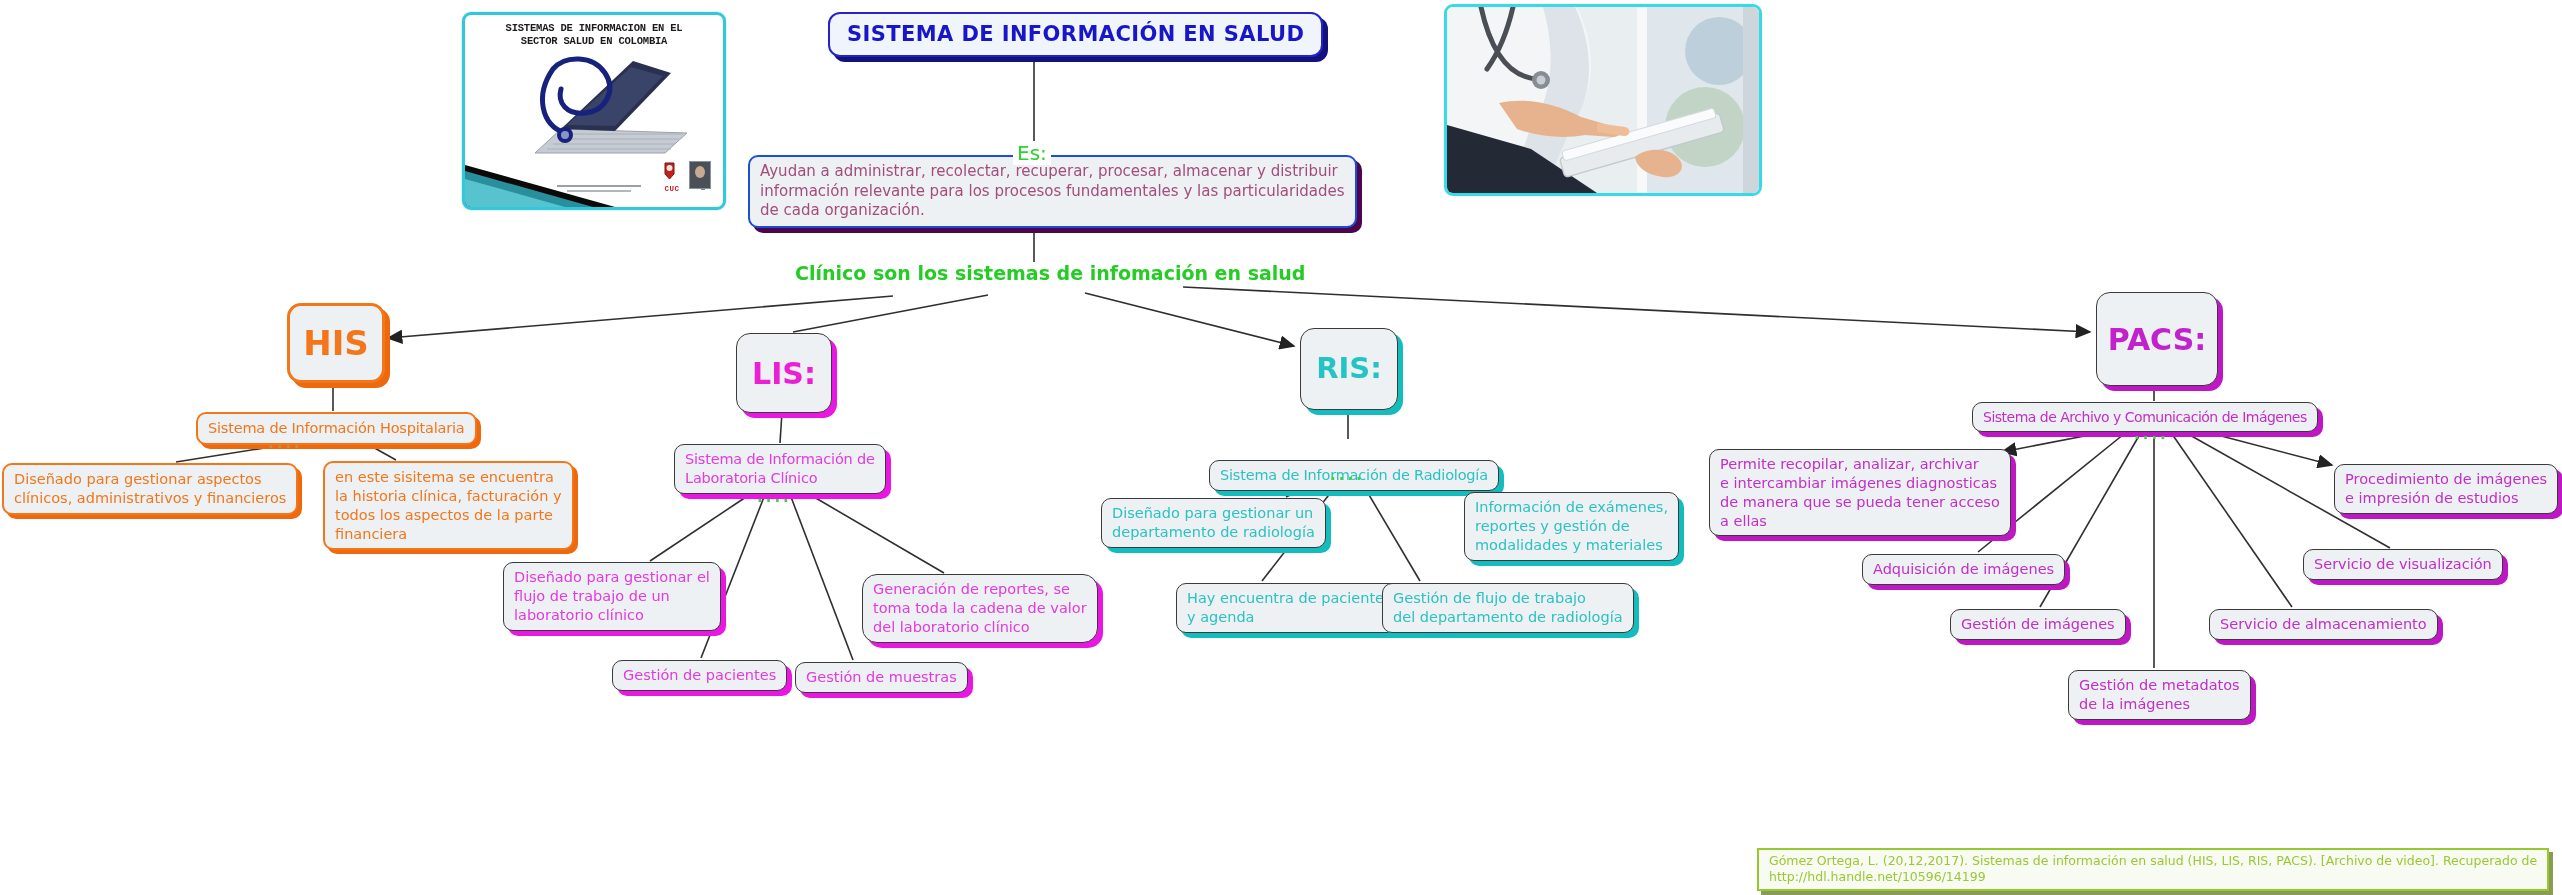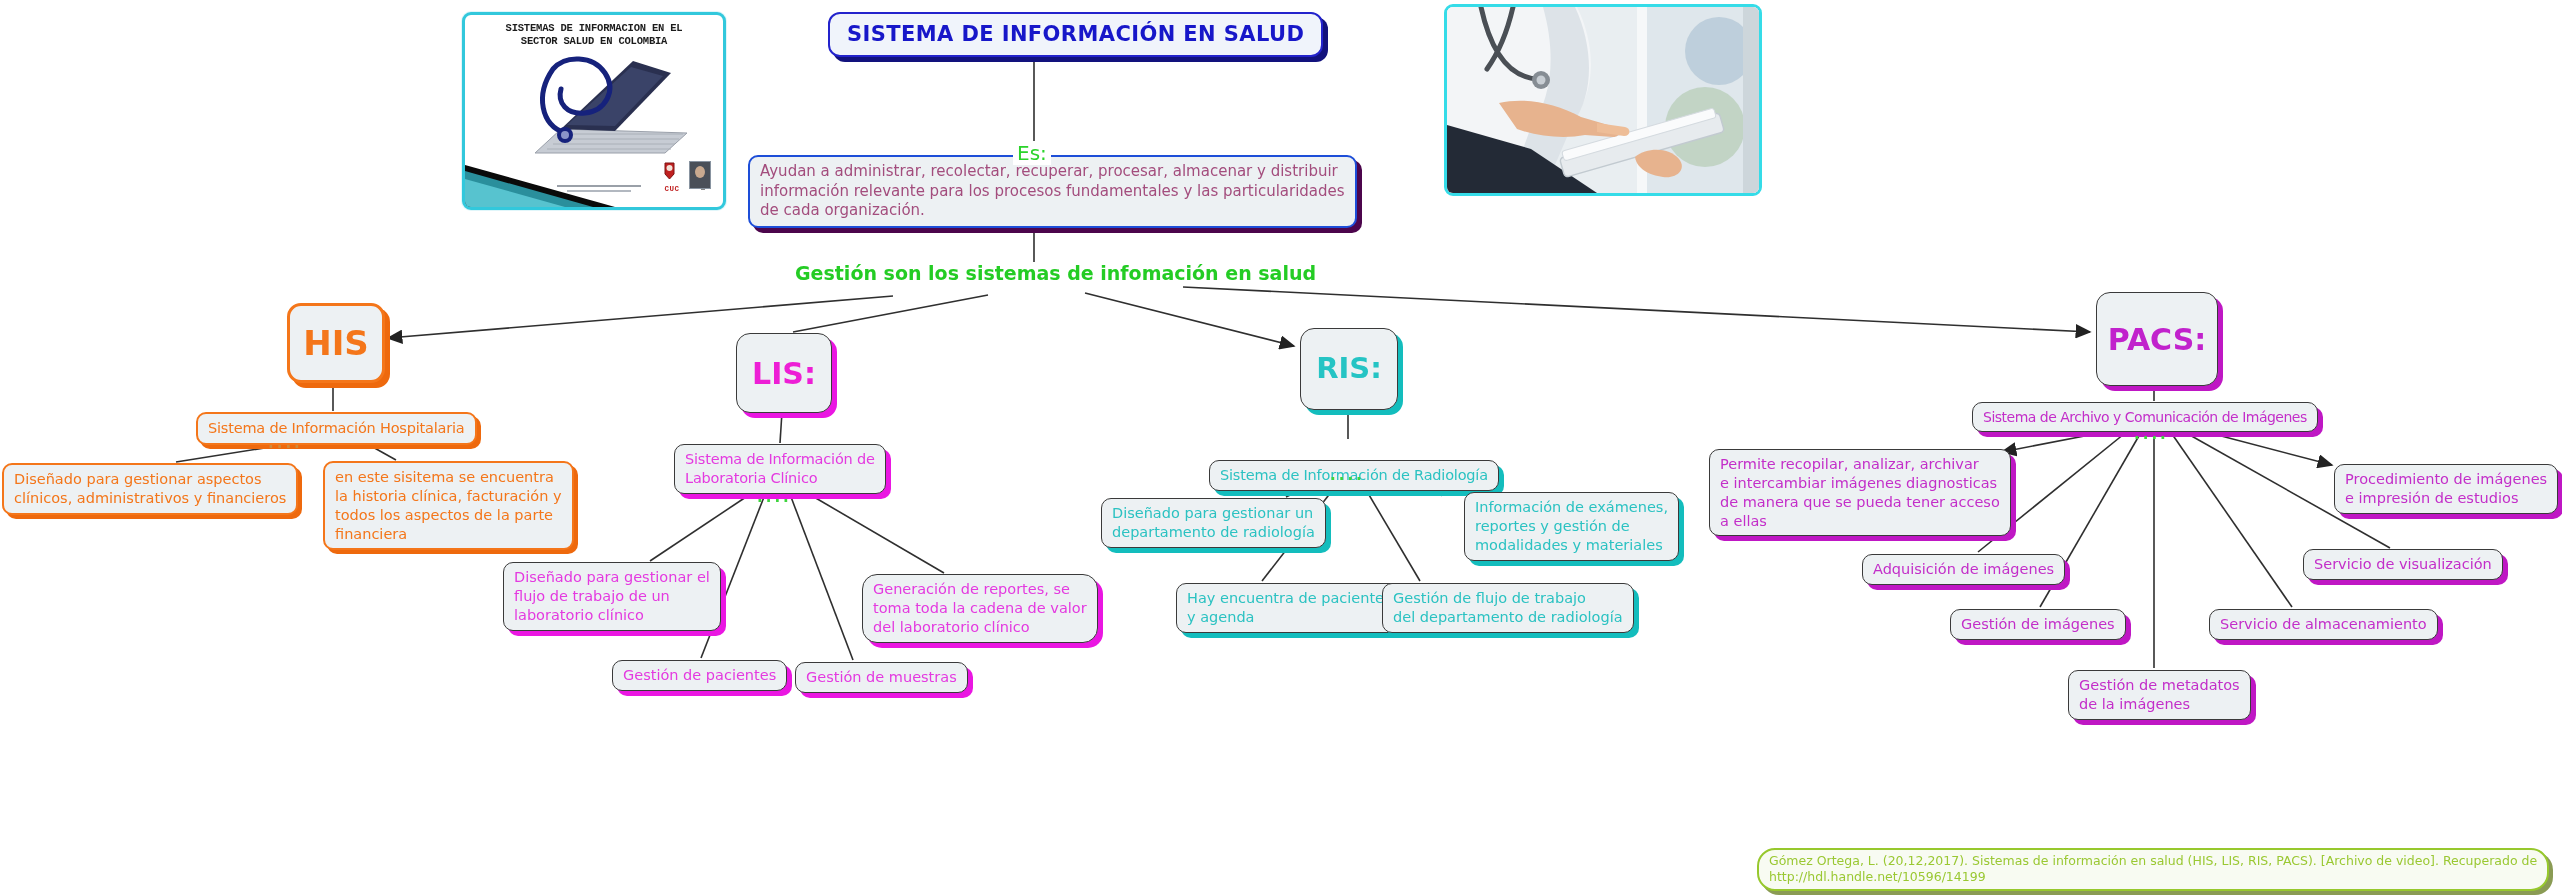--- a/index.html
+++ b/index.html
@@ -15,21 +15,21 @@
   .lisfam{color:#e43ae0;box-shadow:5px 5px 0 #ea16e2;}
   .lisnode{font-size:30px;color:#ed1fd5;}
   .risfam{color:#2bc2c2;box-shadow:5px 5px 0 #13bdbd;}
   .risnode{font-size:29px;color:#25c4c4;}
   .pacsfam{color:#c32ec9;box-shadow:5px 5px 0 #bf17c4;}
   .pacsnode{font-size:30px;color:#c122cc;}
   .title-node{background:#f0f4fb;border:2.5px solid #2323cc;color:#1717c9;box-shadow:5px 5px 0 #12127d;
               border-radius:12px;font-weight:bold;font-size:21px;padding:7px 17px;white-space:nowrap;letter-spacing:.4px;}
   .def{border:2px solid #1d4ed8;color:#a34d7d;box-shadow:5px 5px 0 #4c054c;font-size:15px;}
   .cite{background:#f8fbf2;border:2px solid #97c82d;color:#9ac832;box-shadow:4px 4px 0 #8a9b54;
-        font-size:12.5px;line-height:1.3;padding:3px 10px;border-radius:18px;}
+        font-size:12.5px;line-height:1.3;padding:3px 10px;border-radius:0;}
   .green-label{position:absolute;z-index:3;color:#2bd32b;font-size:20px;background:#fff;padding:0 4px;}
   .question{position:absolute;z-index:3;color:#24cc24;font-weight:bold;font-size:19px;white-space:nowrap;}
   .subtitle{letter-spacing:-0.2px;}
   .condensed{letter-spacing:-0.5px;font-size:14px;}
   .dots{position:absolute;z-index:4;color:#3ed43e;font-size:15px;font-weight:bold;letter-spacing:3px;line-height:6px;}
   .imgbox{position:absolute;z-index:2;border-radius:9px;overflow:hidden;background:#fff;}
   .slidebox{border:3px solid #32c8dc;box-shadow:0 0 0 1px #e0f6fa;font-family:Liberation Mono, monospace;}
   .photobox{border:3px solid #35dce8;}
   .slide-title{position:absolute;top:7px;left:0;right:0;text-align:center;font-size:10.5px;font-weight:bold;
                color:#1c1c1c;line-height:1.25;white-space:pre-line;letter-spacing:-0.2px;}
@@ -150,21 +150,21 @@
       <path d="M188,150 c12,-10 34,-10 44,2 c8,10 -2,20 -16,18 c-14,-2 -26,-8 -28,-20 z" fill="#e7b38e"></path>
     </svg>
   </div>
 
   <div class="green-label" style="left:1013px;top:96px;margin-top:45px;">Es:</div>
 
   <div class="node def" style="left:748px;top:155px;">Ayudan a administrar, recolectar, recuperar, procesar, almacenar y distribuir
 información relevante para los procesos fundamentales y las particularidades
 de cada organización.</div>
 
-  <div class="question" style="left:795px;top:262px;">Gestión son los sistemas de infomación en salud</div>
+  <div class="question" style="left:795px;top:262px;">Clínico son los sistemas de infomación en salud</div>
 
   <div class="node bignode hisfam hisnode" style="left:287px;top:303px;width:92px;height:74px;">HIS</div>
   <div class="node hisfam subtitle" style="left:196px;top:412px;">Sistema de Información Hospitalaria</div>
   <div class="dots" style="left:268px;top:444px;color:#d08a3a;">····</div>
   <div class="node hisfam" style="left:2px;top:463px;">Diseñado para gestionar aspectos
 clínicos, administrativos y financieros</div>
   <div class="node hisfam" style="left:323px;top:461px;">en este sisitema se encuentra
 la historia clínica, facturación y
 todos los aspectos de la parte
 financiera</div>

